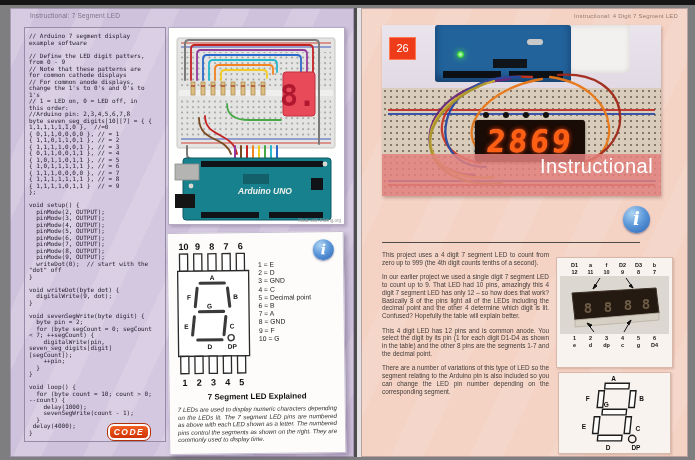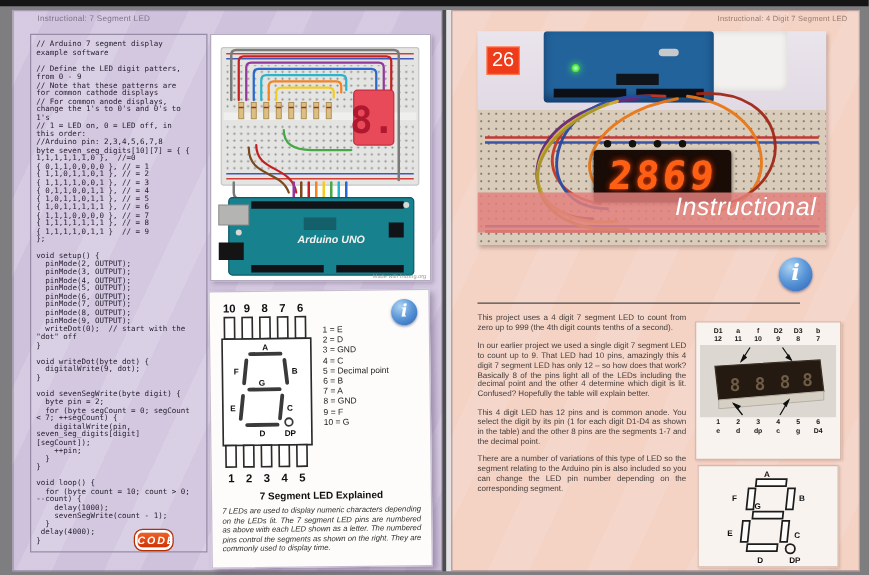--- a/index.html
+++ b/index.html
@@ -13,21 +13,21 @@
   .spine-light{position:absolute;left:357px;top:8px;width:4px;height:449px;background:#e4e2e4;}
   .page-right{left:361px;width:327px;
     background:repeating-linear-gradient(115deg, rgba(255,255,255,.10) 0 30px, rgba(255,255,255,0) 30px 72px), #f4d2c4;}
 
   
   .lp-header{position:absolute;left:20px;top:4px;font-size:6.5px;color:#7d7388;letter-spacing:.2px;}
   .code-box{position:absolute;left:14px;top:19px;width:142px;height:415px;box-sizing:border-box;
     border:1px solid #978ca8;background:rgba(255,255,255,.10);padding:5px 4px;}
   .code-box pre{margin:0;font-family:"DejaVu Sans Mono",monospace;font-size:6px;line-height:6.5px;
     color:#262030;white-space:pre-wrap;word-break:break-word;}
-  .code-badge{position:absolute;left:98px;top:416px;width:30px;height:16px;box-sizing:border-box;
+  .code-badge{position:absolute;left:98px;top:416px;width:42px;height:16px;box-sizing:border-box;
     background:linear-gradient(#f26024,#cf3306);border:2px solid #fff;outline:1px solid #b23008;
     border-radius:6px;color:#fff;font-weight:bold;font-style:italic;font-size:8.5px;line-height:12px;
     text-align:center;letter-spacing:1.5px;}
   .fritz-box{position:absolute;left:158px;top:19px;width:177px;height:198px;background:#fff;
     border:1px solid #b3aabf;box-sizing:border-box;box-shadow:2px 2px 3px rgba(70,50,90,.25);}
   .fritz-caption{position:absolute;right:3px;bottom:1px;font-size:4.5px;color:#9a9a9a;}
   .explained-box{position:absolute;left:158px;top:224px;width:177px;height:222px;background:#fdfcfb;
     border:1px solid #c6bdd1;box-sizing:border-box;transform:rotate(-.7deg);
     box-shadow:3px 3px 5px rgba(60,40,80,.35);}
   .exp-svg{position:absolute;left:2px;top:6px;}
@@ -60,24 +60,24 @@
   .ph-bboard{position:absolute;left:0;top:63px;width:279px;height:108px;background:#d9ccba;
     background-image:radial-gradient(circle,#84796b .8px,transparent 1px);background-size:6px 6px;}
   .rail{position:absolute;left:6px;right:6px;height:1.5px;}
   .rail.red{background:#c23a34;}
   .rail.blue{background:#3a54a8;}
   .ph-display{position:absolute;left:93px;top:95px;width:110px;height:42px;background:#190b05;
     border-radius:3px;box-shadow:0 1px 3px rgba(0,0,0,.5);text-align:center;}
   .ph-digits{font-family:"DejaVu Sans Mono",monospace;font-weight:bold;font-size:31px;line-height:42px;
     color:#ff5f12;letter-spacing:3px;display:inline-block;transform:skewX(-6deg);
     text-shadow:0 0 5px #ff3c00, 0 0 1px #ffc090;}
-  .ph-band{position:absolute;left:0;top:129px;width:279px;height:32px;background:rgba(226,128,124,.85);font-style:italic;}
+  .ph-band{position:absolute;left:0;top:129px;width:279px;height:44px;background:rgba(226,128,124,.85);}
   .ph-band-label{position:absolute;right:8px;top:1px;color:#fff;font-size:20px;letter-spacing:.4px;}
   .badge26{position:absolute;left:8px;top:13px;width:25px;height:21px;background:#ee3b1a;
-    color:#fff;font-size:16px;line-height:21px;text-align:center;box-shadow:0 0 0 1px #ff7a52;}
+    color:#fff;font-size:11px;line-height:21px;text-align:center;box-shadow:0 0 0 1px #ff7a52;}
   .wires{position:absolute;left:0;top:0;}
   .rp-title{position:absolute;left:21px;top:199px;font-size:23px;color:#37313a;letter-spacing:.2px;}
   .rp-info{position:absolute;left:262px;top:198px;width:27px;height:27px;font-size:18px;line-height:26px;}
   .rp-hr{position:absolute;left:21px;width:258px;top:234px;border-top:1px solid #4e4a48;}
   .rp-body{position:absolute;left:21px;top:243px;width:167px;}
   .rp-body p{margin:0 0 7px 0;font-size:6.4px;line-height:7.7px;text-align:justify;color:#423d3a;}
   .side-box{position:absolute;background:#f8f3ef;border:1px solid #d6b9ab;box-sizing:border-box;
     box-shadow:1px 1px 2px rgba(120,70,50,.25);}
   .pin-box{left:195px;top:249px;width:117px;height:111px;padding:4px 2px;}
   .pin-row{display:flex;justify-content:center;}

